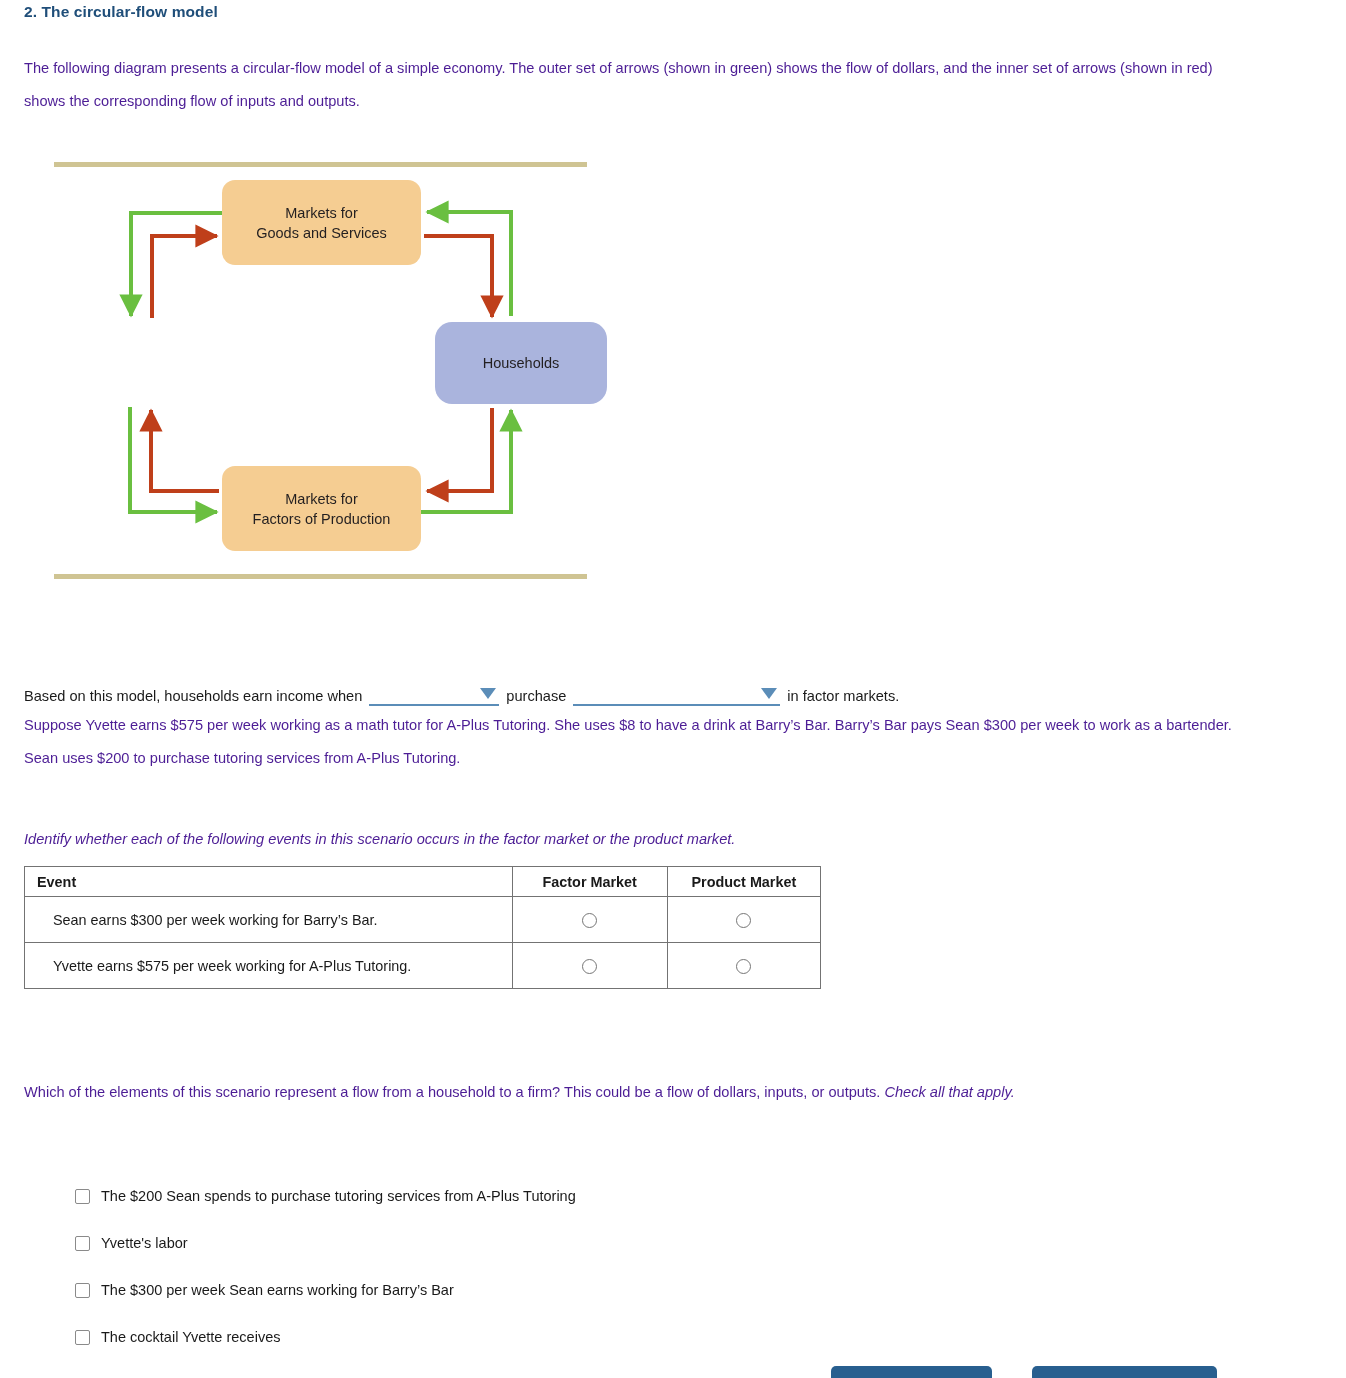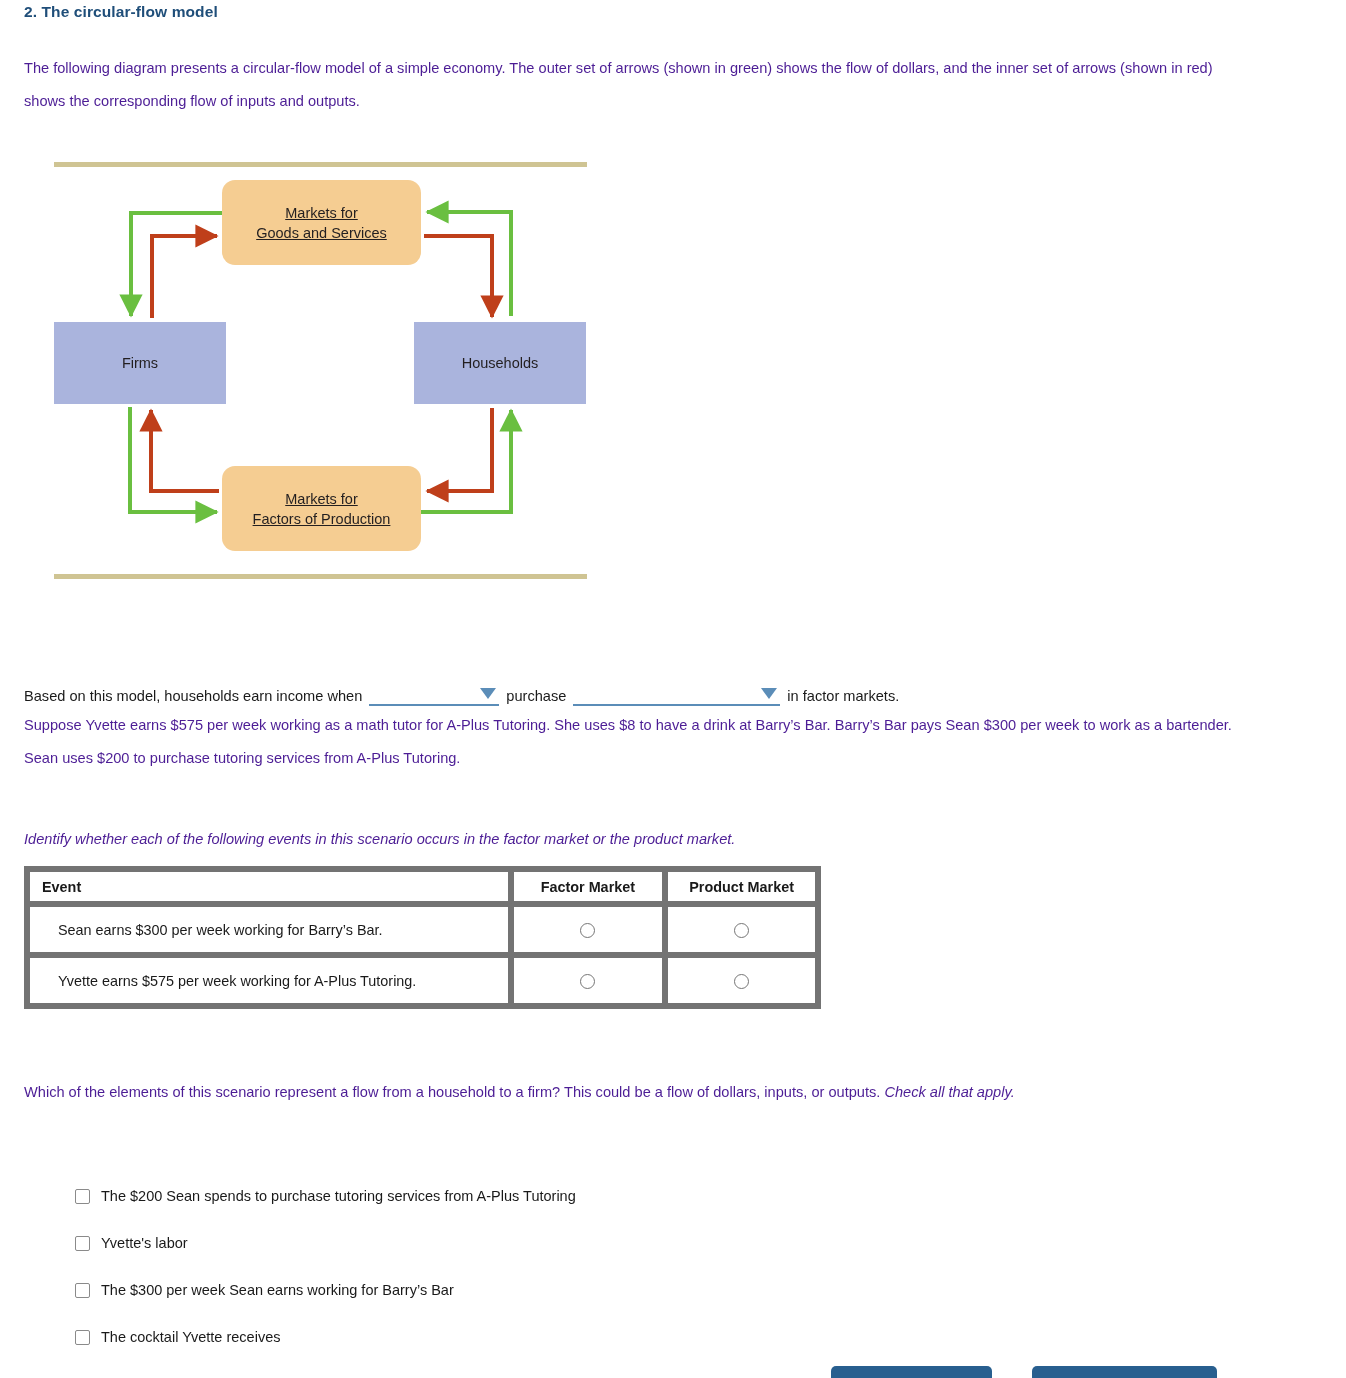--- a/index.html
+++ b/index.html
@@ -70,31 +70,30 @@
     font-size: 14.5px;
     color: #231f20;
     line-height: 20px;
     z-index: 4;
   }
   .node.market {
     background: #f5cd92;
     border-radius: 13px;
     width: 199px;
     height: 85px;
-    text-decoration: underline;
   }
   .node.sector {
     background: #aab4dd;
     width: 172px;
     height: 82px;
   }
   #node-goods    { left: 168px; top: 20px; }
   #node-factors  { left: 168px; top: 306px; }
   #node-firms    { left: 0px;   top: 162px; }
-  #node-house    { left: 360px; top: 162px; }
+  #node-house    { left: 381px; top: 162px; border-radius: 17px; }
 
   
   .arrows {
     position: absolute;
     left: 0; top: 0;
     width: 533px; height: 420px;
     z-index: 2;
   }
 
   
@@ -131,21 +130,21 @@
   
   .evt-table {
     position: absolute;
     left: 24px;
     top: 866px;
     width: 797px;
     border-collapse: collapse;
     font-size: 14.4px;
   }
   .evt-table th, .evt-table td {
-    border: 6px solid #737373;
+    border: 1px solid #737373;
     text-align: left;
     padding: 0;
   }
   .evt-table thead th {
     font-weight: bold;
     height: 29px;
     vertical-align: middle;
   }
   .evt-table thead th.c-event { padding-left: 12px; }
   .evt-table thead th.c-opt {
@@ -267,23 +266,20 @@
     </span>
   </div>
 
   <div class="node market" id="node-factors">
     <span>
       <span>Markets for</span><br>
       <span>Factors of Production</span>
     </span>
   </div>
 
-  <div class="node sector" id="node-firms">
-    <span>Firms</span>
-  </div>
 
   <div class="node sector" id="node-house">
     <span>Households</span>
   </div>
 </div>
 
 <div class="dd-sentence">
   <span class="txt">Based on this model, households earn income when</span>
   <span class="dropdown dd1">
     <span></span>

